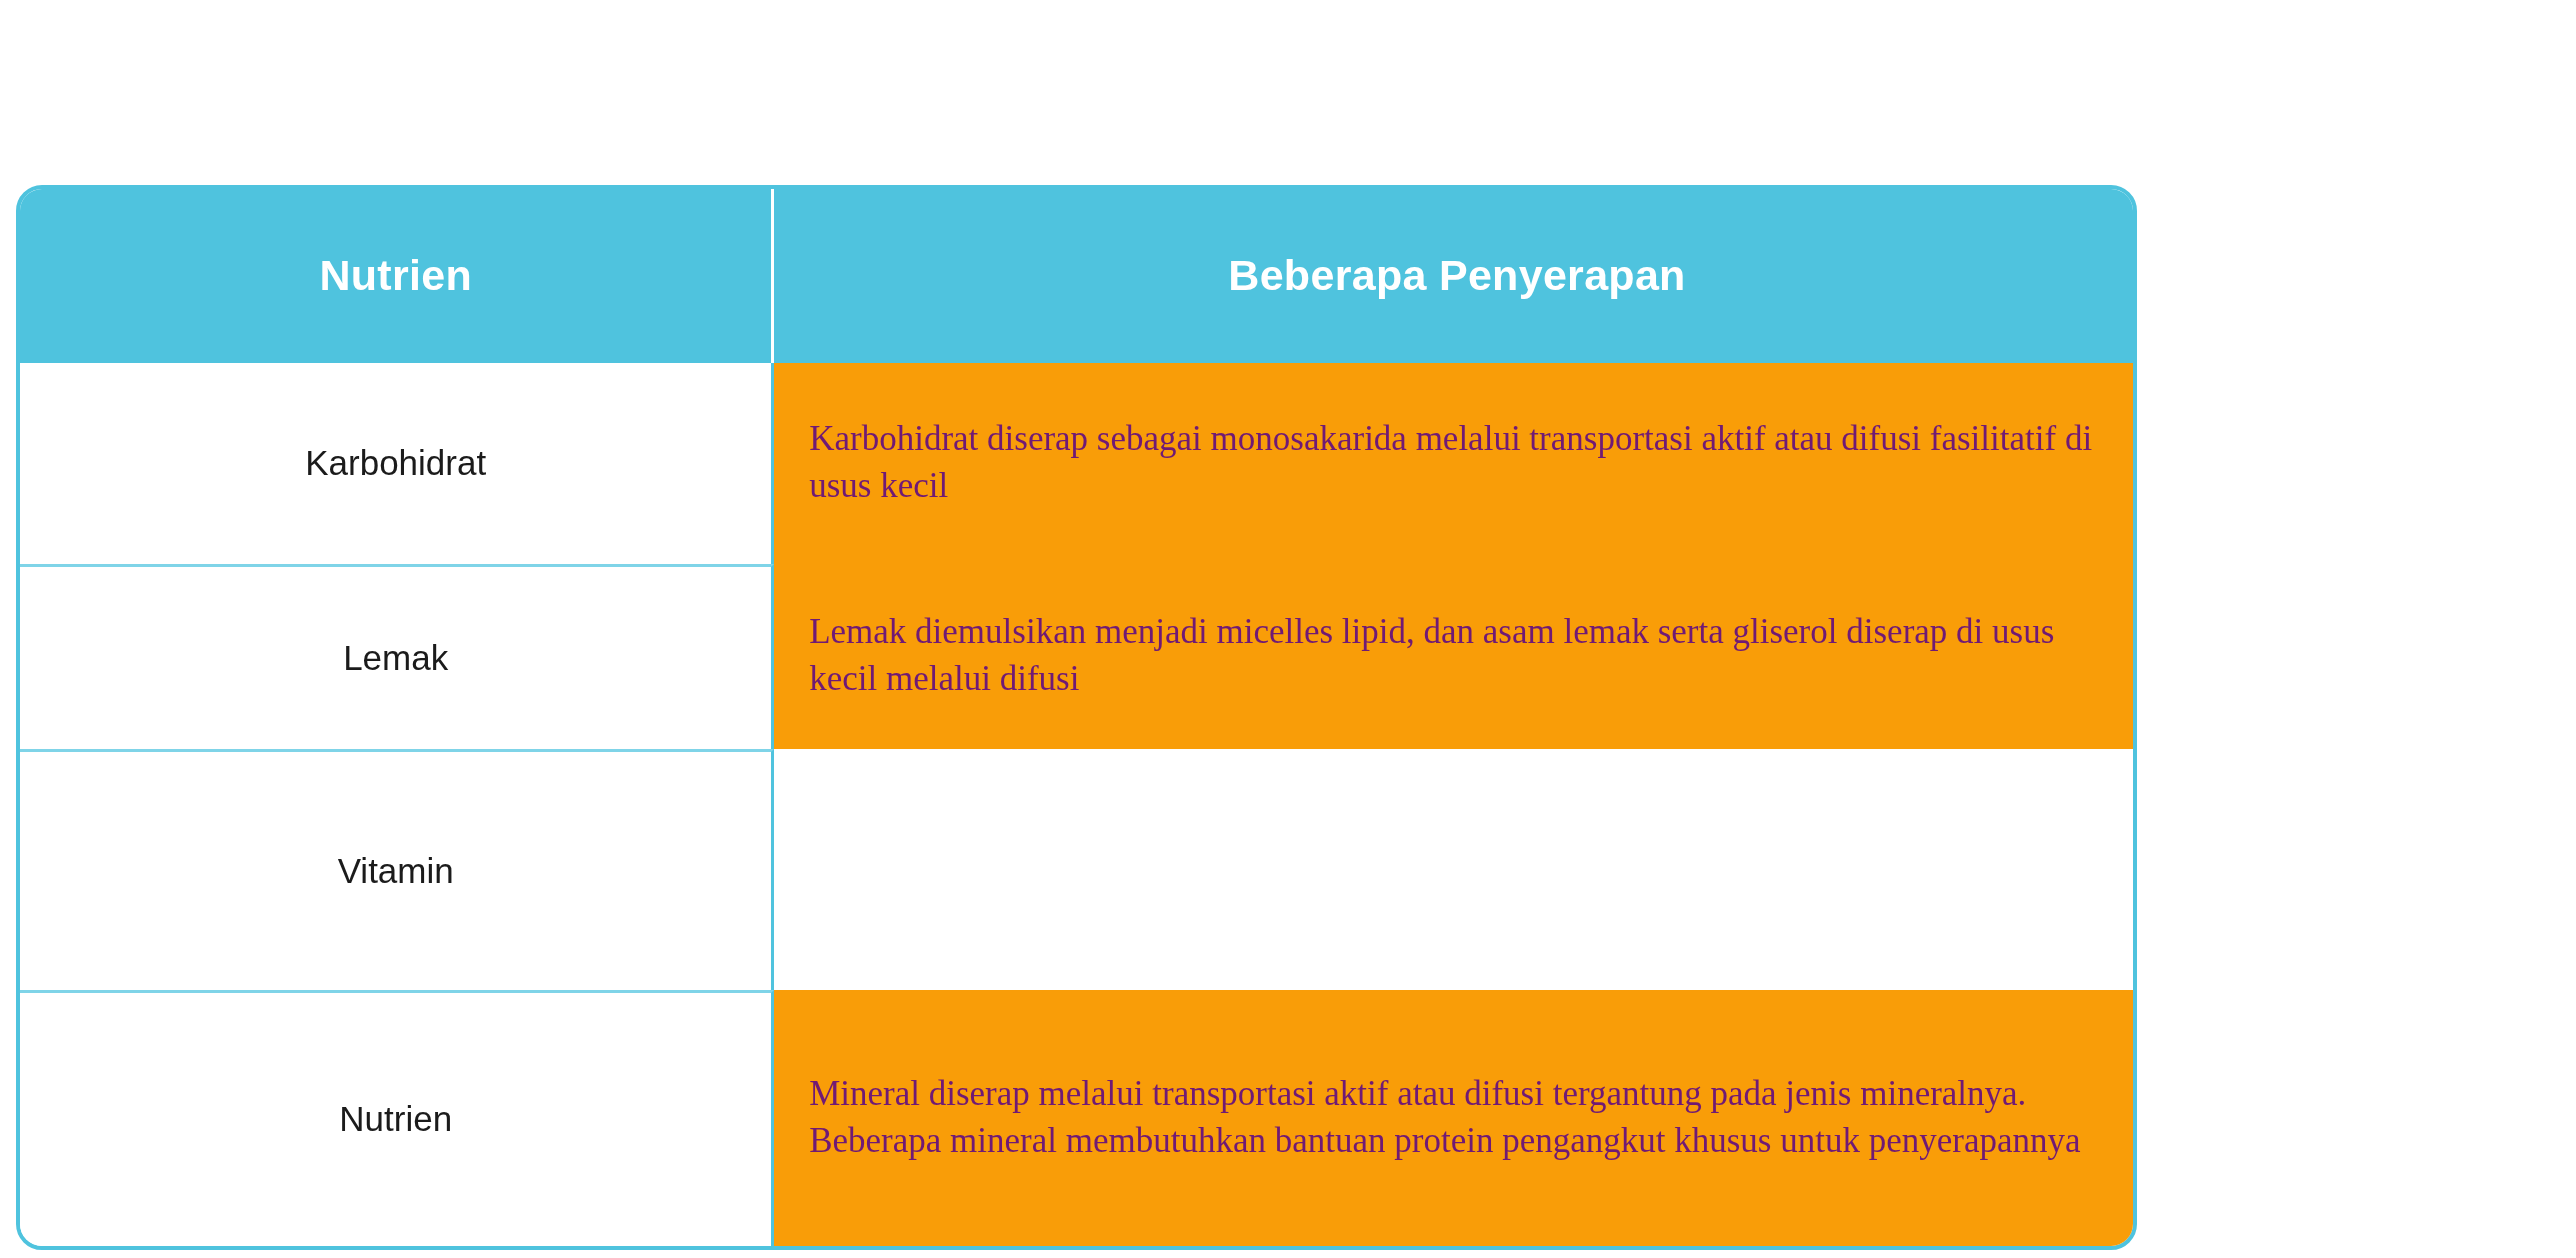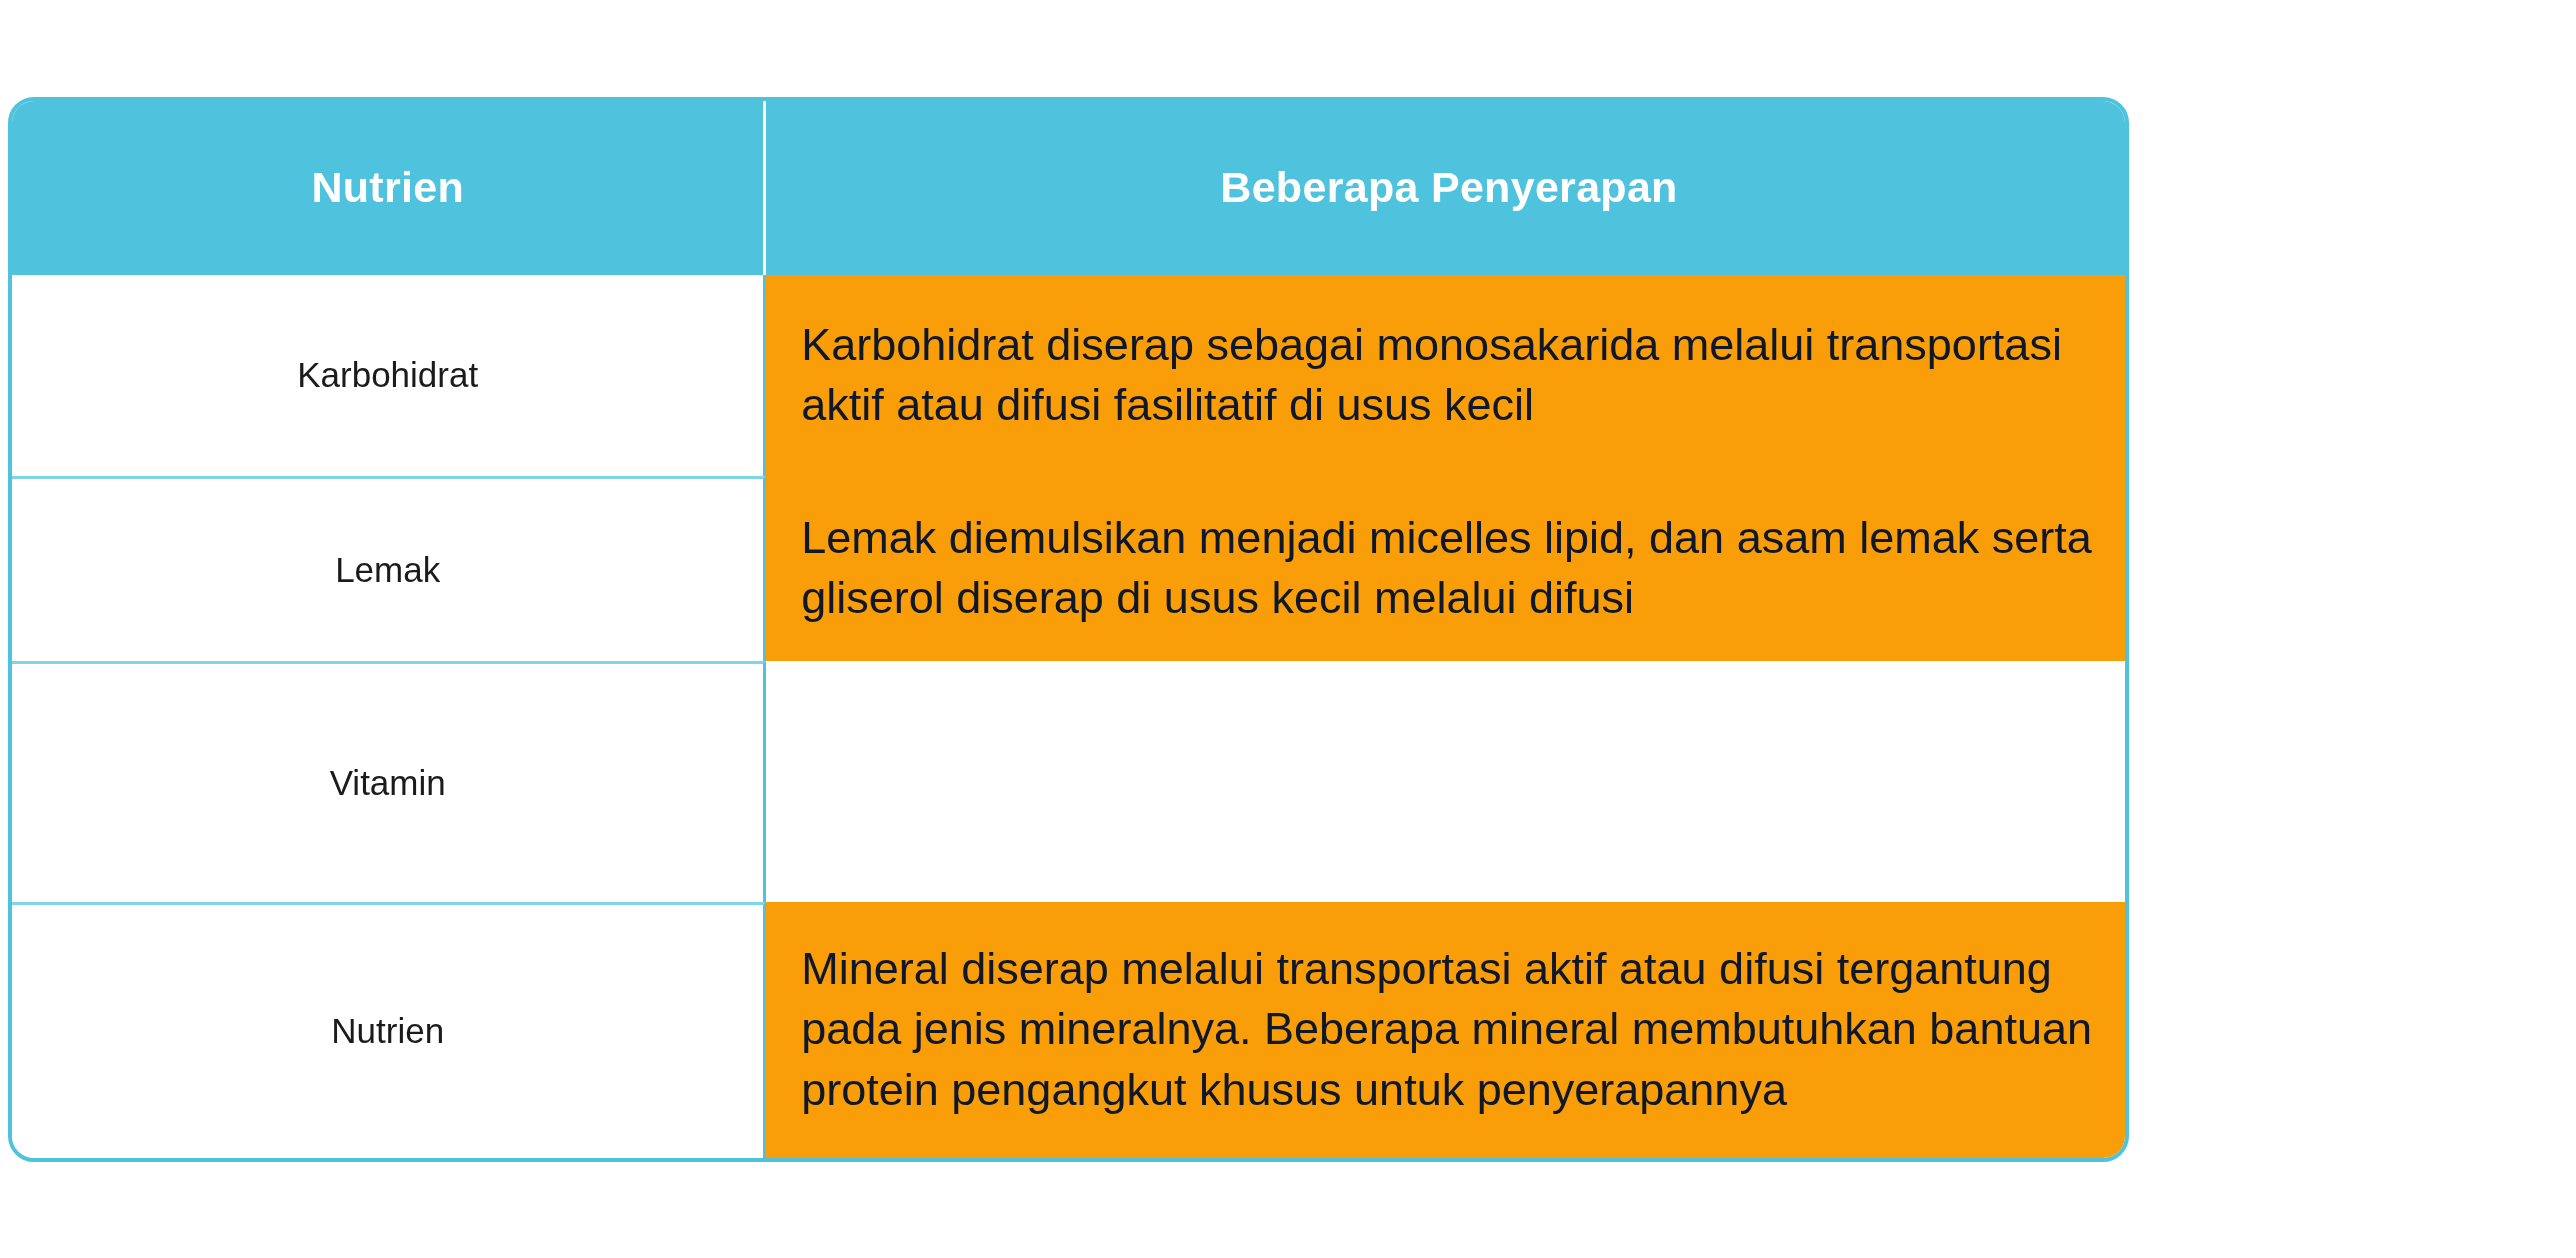--- a/index.html
+++ b/index.html
@@ -13,22 +13,23 @@
     font-family: "Liberation Sans", sans-serif;
     overflow: hidden;
   }
 
   .table-wrap {
     box-sizing: border-box;
     width: 2137px;
     height: 1258px;
     padding: 8.2px 8.2px 8.2px 8.2px;
     display: flex;
-    align-items: center;
+    align-items: flex-end;
     justify-content: center;
+    margin-left: 8px;
   }
 
   .nutrient-table {
     box-sizing: border-box;
     width: 2560px;
     border: 4.7px solid #4FC3DE;
     border-radius: 26px;
     overflow: hidden;
     background: #ffffff;
     display: flex;
@@ -85,24 +86,25 @@
     background: #ffffff;
     color: #1b1b1b;
     font-size: 35px;
     font-weight: 400;
     border-right: 3.5px solid #4FC3DE;
   }
   .body-row + .body-row .col-left {
     border-top: 3.5px solid #7FD4E8;
   }
   .body-row .col-right {
-    color: #0f172a;
-    font-size: 45px;
+    color: #701a75;
+    font-size: 35px;
     line-height: 1.34;
     font-weight: 400;
+    font-family: Liberation Serif, serif;
   }
   .body-row.band-dark .col-right {
     background: #F99D08;
   }
   .body-row.band-light .col-right {
     background: #FCD695;
   }
 
   .row-karbohidrat { min-height: 201px; border-radius: 25px; }
   .row-protein     { min-height: 184px; }

